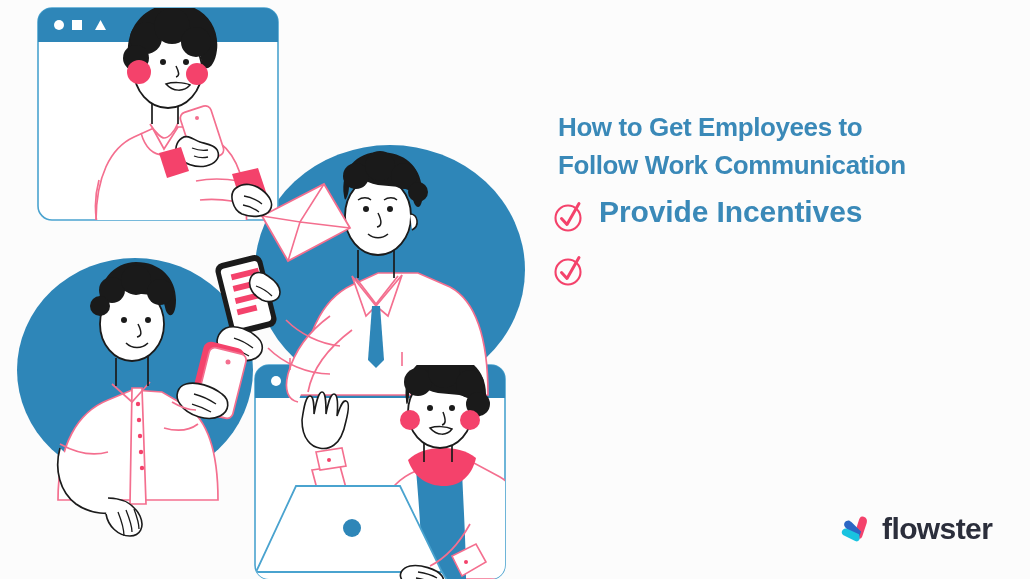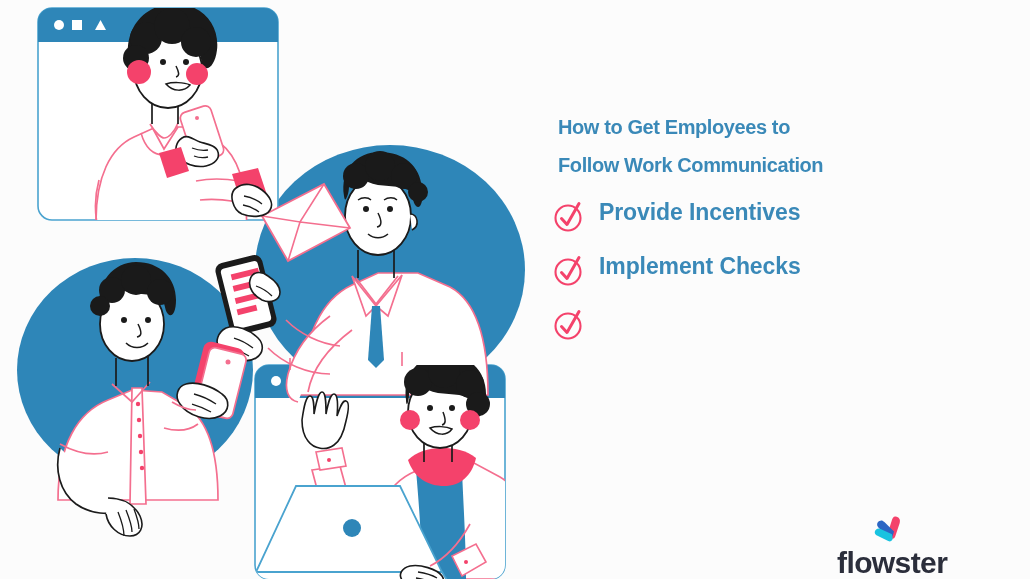--- a/index.html
+++ b/index.html
@@ -42,21 +42,21 @@
     width: 478px;
     height: 579px;
   }
 
   .headline {
     position: absolute;
     left: 6px;
     top: 108px;
     width: 440px;
     margin: 0;
-    font-size: 20px;
+    font-size: 26px;
     line-height: 38px;
     font-weight: bold;
     letter-spacing: -0.4px;
     color: #3a89b8;
   }
 
   .checklist {
     position: absolute;
     left: 0px;
     top: 198px;
@@ -72,36 +72,35 @@
   }
   .check-icon {
     flex: 0 0 auto;
     width: 34px;
     height: 34px;
     margin-right: 13px;
     margin-top: 1px;
   }
   .check-icon svg { display: block; }
   .check-label {
-    font-size: 23px;
+    font-size: 30px;
     line-height: 28px;
     font-weight: bold;
     letter-spacing: -0.1px;
     color: #3a89b8;
     max-width: 300px;
   }
 
   
   .logo {
     position: absolute;
     left: 285px;
     top: 512px;
     display: flex;
     align-items: center;
-    flex-direction: column;
   }
   .logo-mark {
     width: 34px;
     height: 34px;
     margin-right: 11px;
   }
   .logo-mark svg { display: block; }
   .logo-word {
     font-size: 30px;
     font-weight: bold;
@@ -373,29 +372,20 @@
       <li class="check-item">
         <span class="check-icon">
           <svg viewBox="0 0 34 34" xmlns="http://www.w3.org/2000/svg">
             <circle cx="16" cy="19" r="12.5" fill="none" stroke="#f4426b" stroke-width="2.1"></circle>
             <path d="M9.5 19.5 l5.5 6 L27 4.5" fill="none" stroke="#f4426b" stroke-width="3" stroke-linecap="round" stroke-linejoin="round"></path>
           </svg>
         </span>
         <span class="check-label">Provide Incentives</span>
       </li>
 
-      <li class="check-item">
-        <span class="check-icon">
-          <svg viewBox="0 0 34 34" xmlns="http://www.w3.org/2000/svg">
-            <circle cx="16" cy="19" r="12.5" fill="none" stroke="#f4426b" stroke-width="2.1"></circle>
-            <path d="M9.5 19.5 l5.5 6 L27 4.5" fill="none" stroke="#f4426b" stroke-width="3" stroke-linecap="round" stroke-linejoin="round"></path>
-          </svg>
-        </span>
-        <span class="check-label">Implement Checks</span>
-      </li>
 
 
       <li class="check-item">
         <span class="check-icon">
           <svg viewBox="0 0 34 34" xmlns="http://www.w3.org/2000/svg">
             <circle cx="16" cy="19" r="12.5" fill="none" stroke="#f4426b" stroke-width="2.1"></circle>
             <path d="M9.5 19.5 l5.5 6 L27 4.5" fill="none" stroke="#f4426b" stroke-width="3" stroke-linecap="round" stroke-linejoin="round"></path>
           </svg>
         </span>
       </li>

